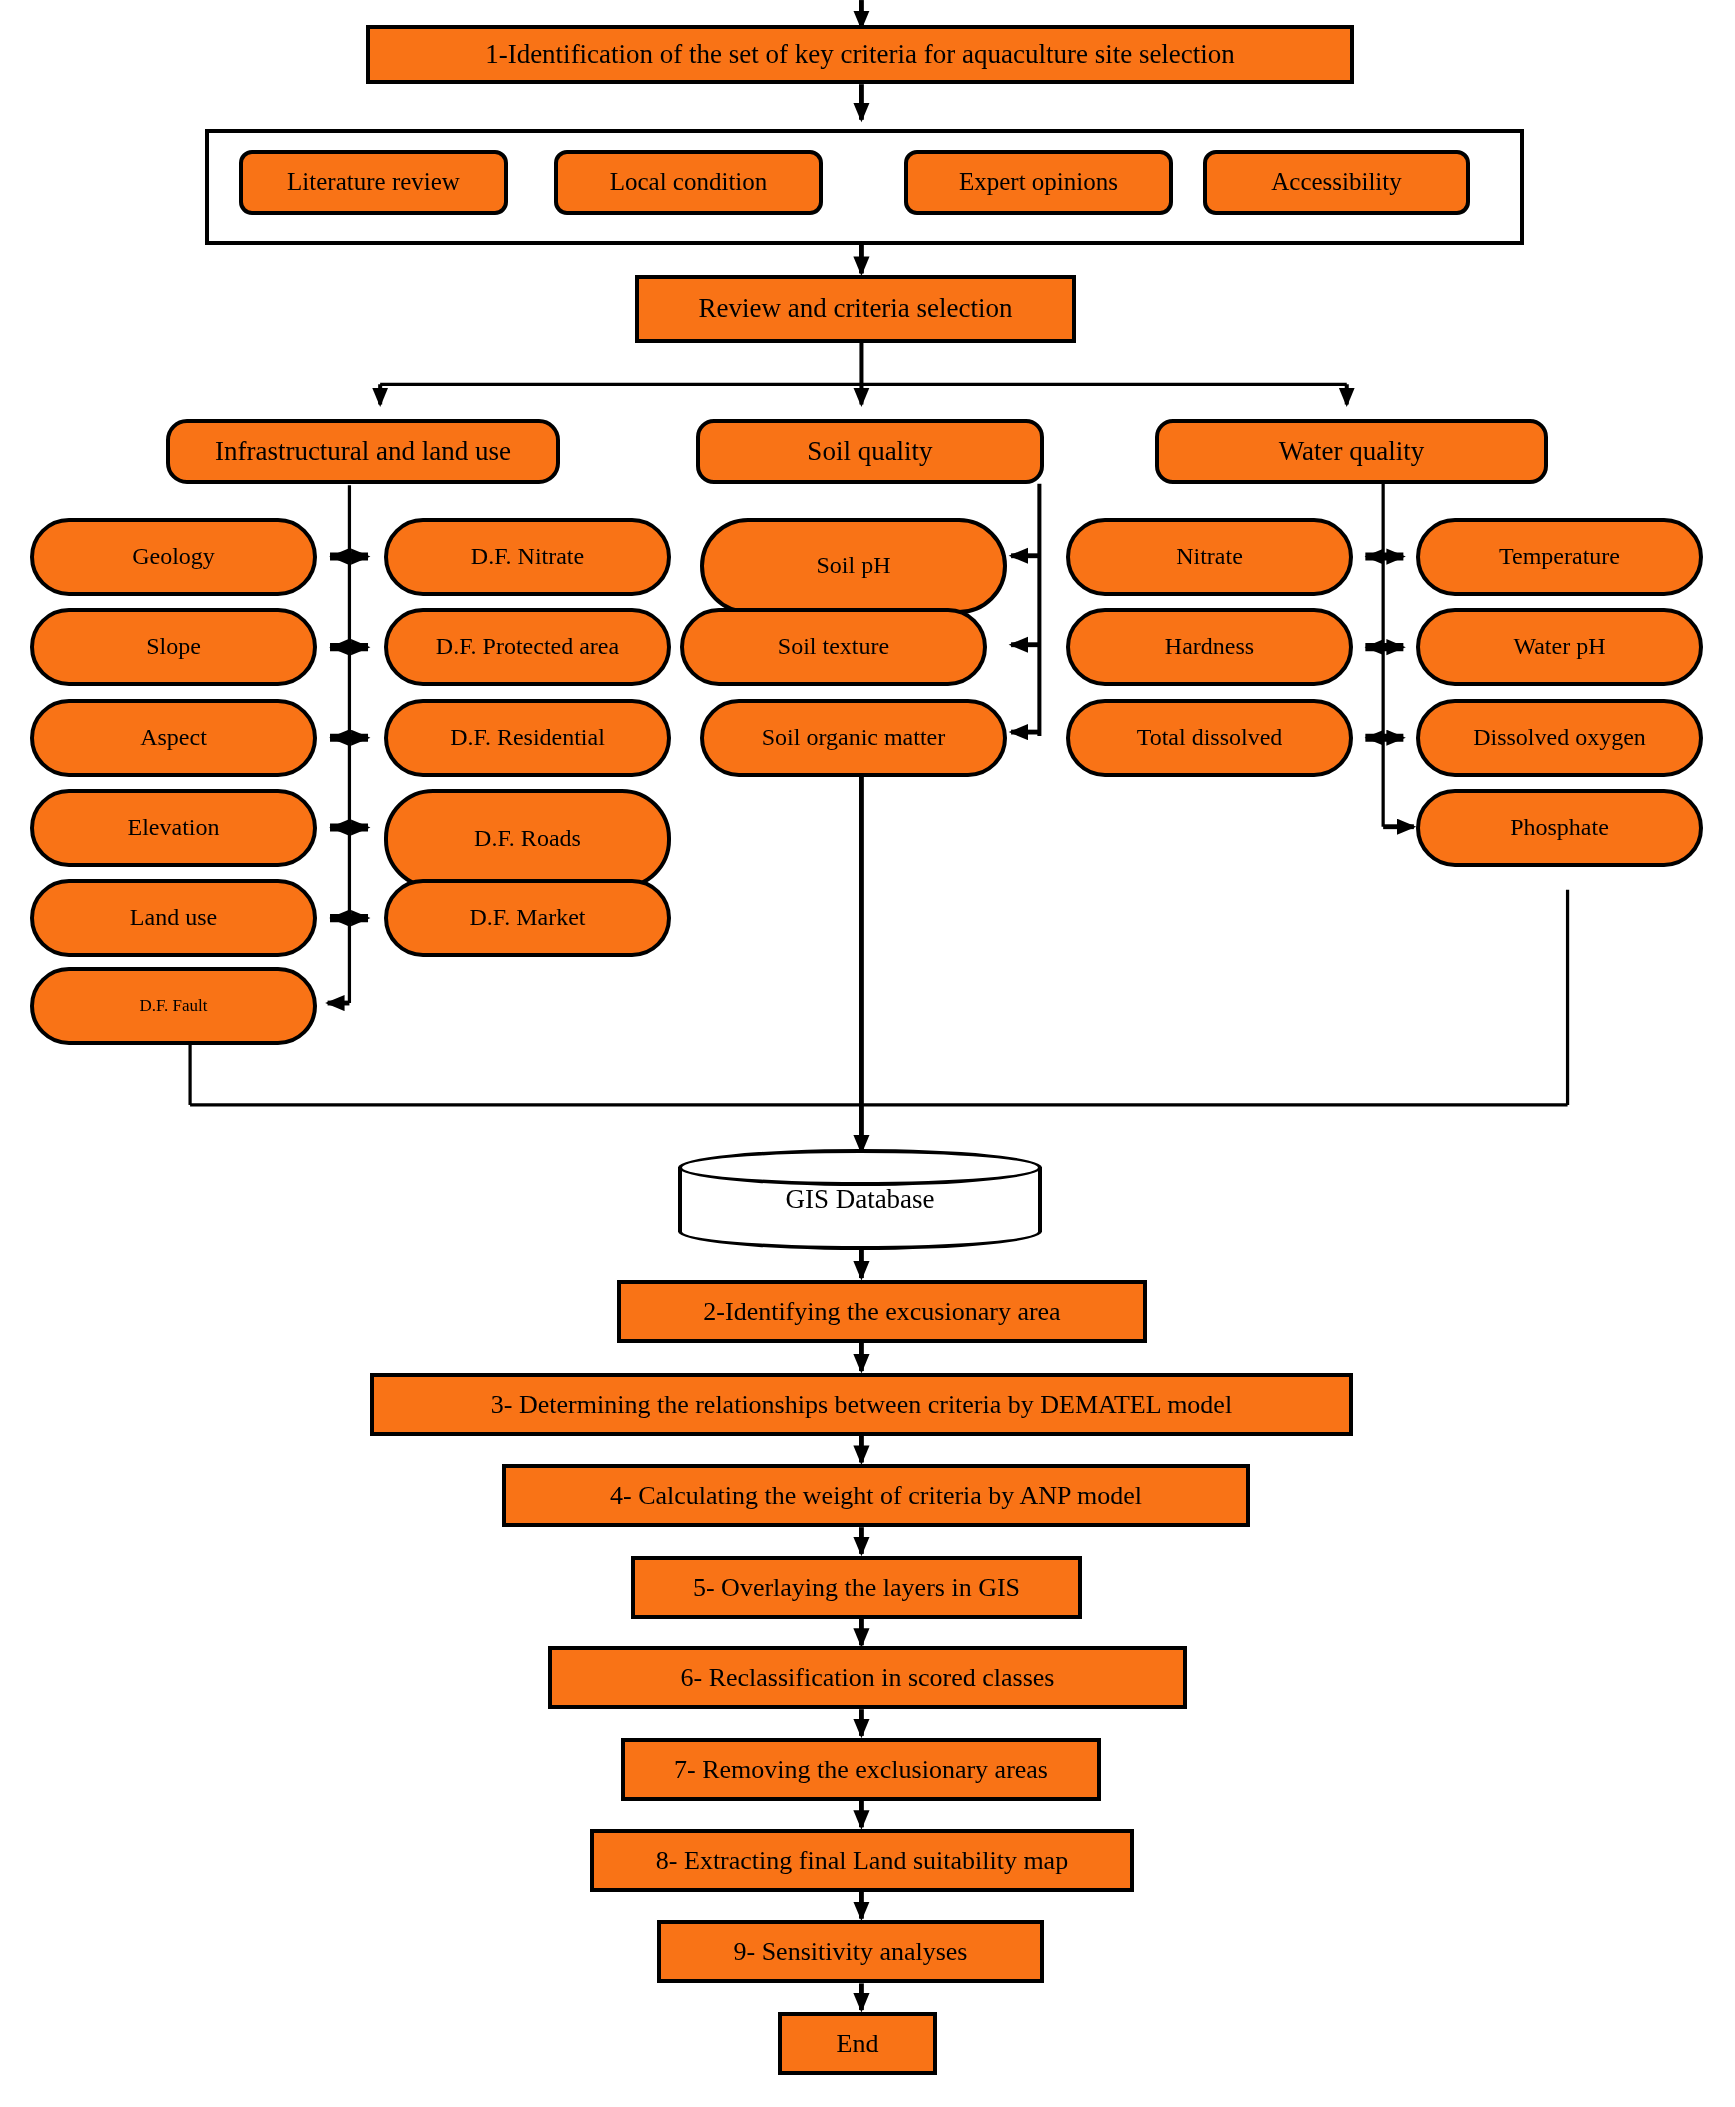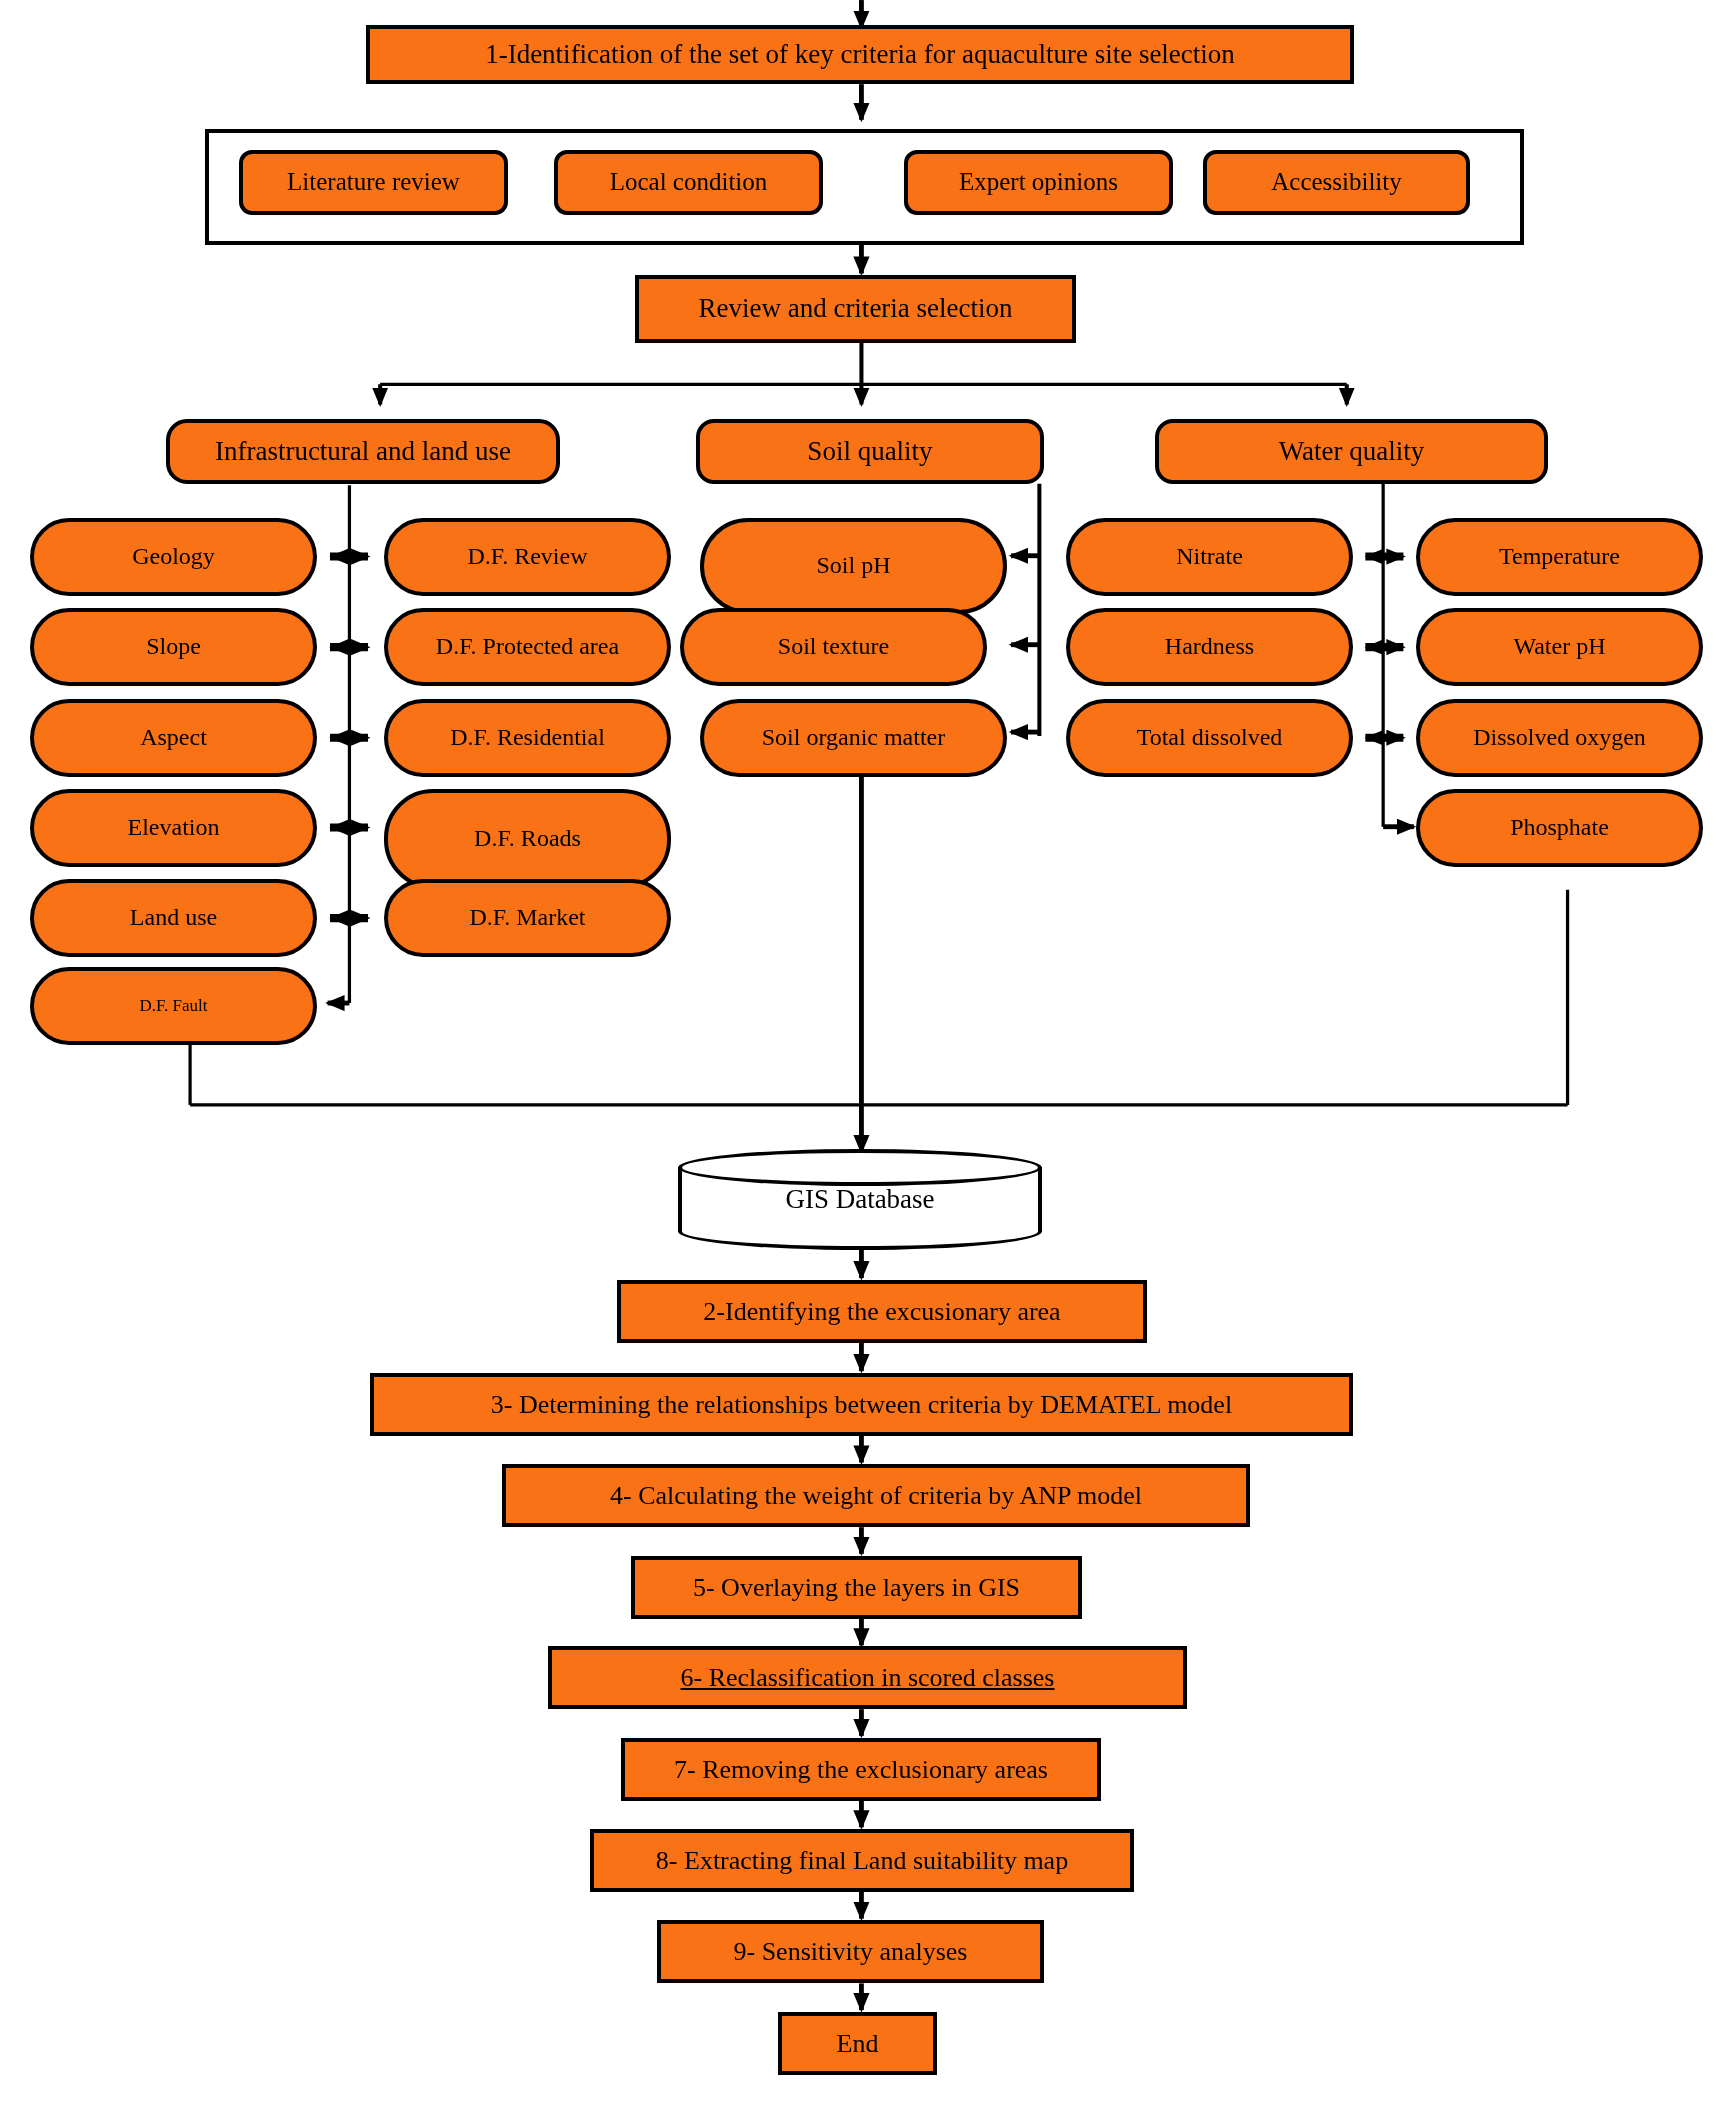--- a/index.html
+++ b/index.html
@@ -154,21 +154,21 @@
     <span>Elevation</span>
   </div>
   <div class="node round" style="left:30px;top:879px;width:287px;height:78px;font-size:24px;">
     <span>Land use</span>
   </div>
   <div class="node round" style="left:30px;top:967px;width:287px;height:78px;font-size:17px;">
     <span>D.F. Fault</span>
   </div>
 
   <div class="node round" style="left:384px;top:518px;width:287px;height:78px;font-size:24px;">
-    <span>D.F.  Review</span>
+    <span>D.F.  Nitrate</span>
   </div>
   <div class="node round" style="left:384px;top:608px;width:287px;height:78px;font-size:24px;">
     <span>D.F. Protected area</span>
   </div>
   <div class="node round" style="left:384px;top:699px;width:287px;height:78px;font-size:24px;">
     <span>D.F.  Residential</span>
   </div>
   <div class="node round" style="left:384px;top:789px;width:287px;height:100px;font-size:24px;">
     <span>D.F.  Roads</span>
   </div>
@@ -221,21 +221,21 @@
   </div>
   <div class="node rect" style="left:370px;top:1373px;width:983px;height:63px;font-size:26px;">
     <span>3- Determining the relationships between criteria by DEMATEL model</span>
   </div>
   <div class="node rect" style="left:502px;top:1464px;width:748px;height:63px;font-size:26px;">
     <span>4- Calculating the weight of criteria by ANP model</span>
   </div>
   <div class="node rect" style="left:631px;top:1556px;width:451px;height:63px;font-size:26px;">
     <span>5- Overlaying the layers in GIS</span>
   </div>
-  <div class="node rect" style="left:548px;top:1646px;width:639px;height:63px;font-size:26px;text-decoration:underline;">
+  <div class="node rect" style="left:548px;top:1646px;width:639px;height:63px;font-size:26px;">
     <span>6- Reclassification in scored classes</span>
   </div>
   <div class="node rect" style="left:621px;top:1738px;width:480px;height:63px;font-size:26px;">
     <span>7- Removing the exclusionary areas</span>
   </div>
   <div class="node rect" style="left:590px;top:1829px;width:544px;height:63px;font-size:26px;">
     <span>8- Extracting final Land suitability map</span>
   </div>
   <div class="node rect" style="left:657px;top:1920px;width:387px;height:63px;font-size:26px;">
     <span>9- Sensitivity analyses</span>

